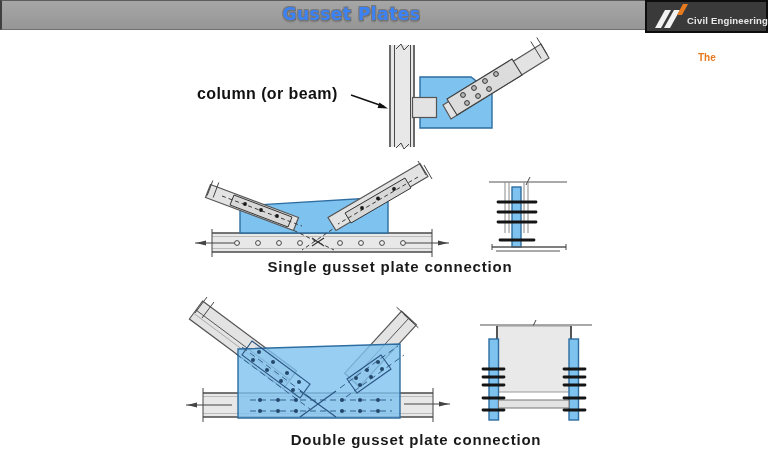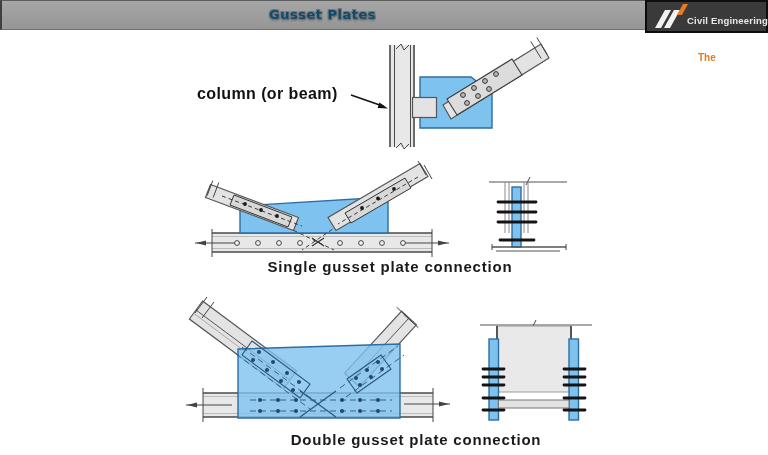--- a/index.html
+++ b/index.html
@@ -4,24 +4,24 @@
 <style>
   html,body{margin:0;padding:0;background:#fff;}
   #app{position:relative;width:768px;height:455px;background:#ffffff;overflow:hidden;
        font-family:"Liberation Sans",sans-serif;}
   
   .header-bar{position:absolute;left:0;top:0;width:768px;height:30px;
       background:linear-gradient(#a6a6a6,#969696);
       border-top:1px solid #5d5d5d;border-bottom:1px solid #6f6f6f;
       border-left:2px solid #3f3f3f;box-sizing:border-box;}
   .header-title{position:absolute;left:0;top:0;width:645px;height:30px;line-height:29px;
-      text-align:center;color:#0c4a6e;font-family:"DejaVu Sans",sans-serif;
-      font-weight:bold;font-size:13px;letter-spacing:.5px;
+      text-align:center;color:#3b82f6;font-family:"DejaVu Sans",sans-serif;
+      font-weight:bold;font-size:17px;letter-spacing:.5px;
       text-shadow:-1px -1px 0 #787878,1px -1px 0 #787878,-1px 1px 0 #787878,
-                  1px 1px 0 #6a6a6a,0 2px 2px rgba(0,0,0,.25);}
+                  1px 1px 0 #6a6a6a,0 2px 2px rgba(0,0,0,.25);padding-left:29px;}
   .logo{position:absolute;right:0;top:0;width:119px;height:29px;background:#3a3a3a;
       border:2px solid #0d0d0d;}
   .logo-line1{position:absolute;left:51px;top:2px;color:#e87a1e;font-size:10px;font-weight:bold;margin-top:48px;}
   .logo-line2{position:absolute;left:40px;top:13px;color:#e9e9e9;font-size:9.5px;font-weight:bold;
       letter-spacing:.2px;white-space:nowrap;}
   .art{position:absolute;left:0;top:0;}
   
   .steel{fill:#e3e3e3;stroke:#555555;stroke-width:1.2;}
   .steel-noline{fill:#e8e8e8;stroke:none;}
   .gusset{fill:#7ec2ef;stroke:#2e6da0;stroke-width:1.4;}

